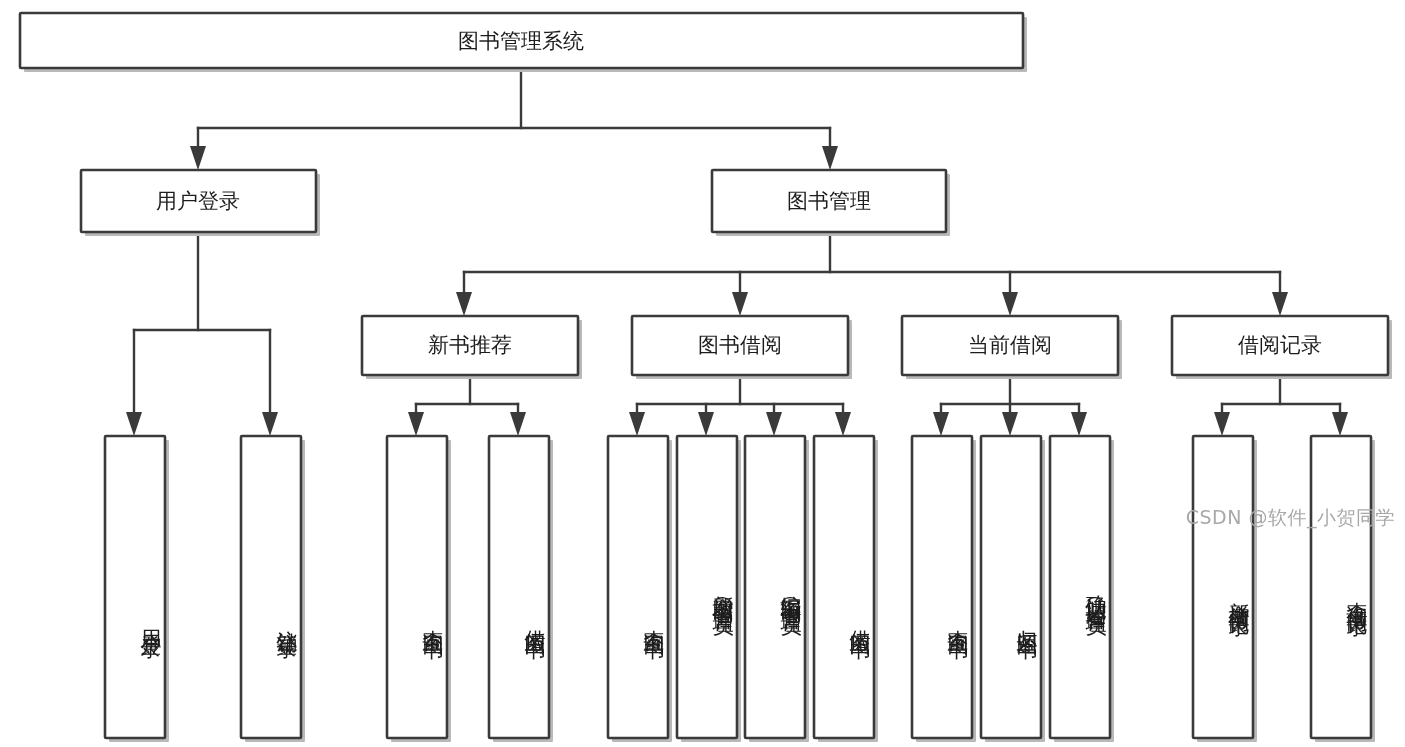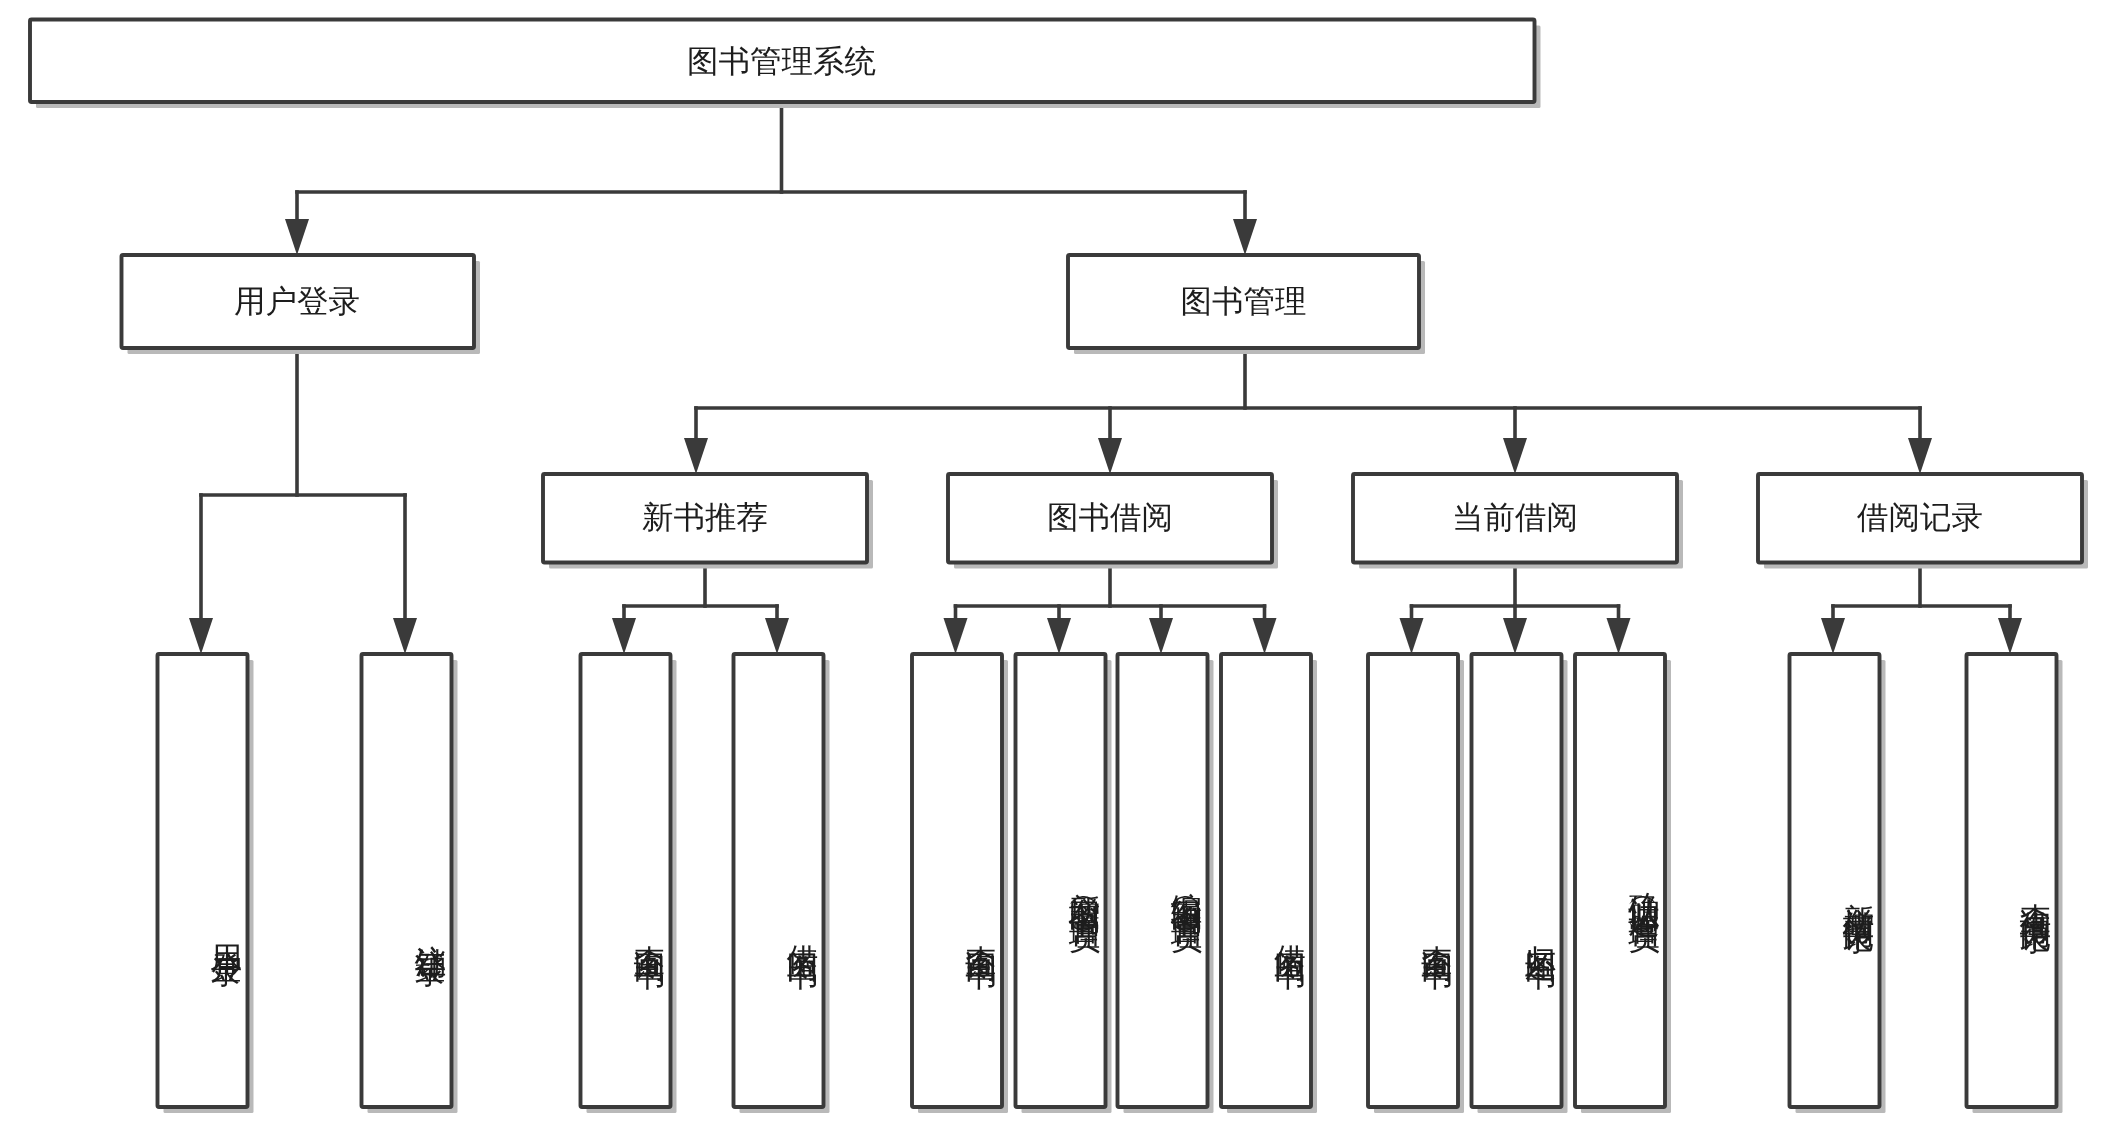--- a/index.html
+++ b/index.html
@@ -245,13 +245,14 @@
   <div class="vtext-wrap" style="left:608px;top:500px;width:60px;height:238px;">查询图书</div>
   <div class="vtext-wrap" style="left:677px;top:444px;width:60px;height:294px;">新增图书（管理员）</div>
   <div class="vtext-wrap" style="left:745px;top:444px;width:60px;height:294px;">编辑图书（管理员）</div>
   <div class="vtext-wrap" style="left:814px;top:500px;width:60px;height:238px;">借阅图书</div>
   <div class="vtext-wrap" style="left:912px;top:500px;width:60px;height:238px;">查询图书</div>
   <div class="vtext-wrap" style="left:981px;top:500px;width:60px;height:238px;">归还图书</div>
   <div class="vtext-wrap" style="left:1050px;top:444px;width:60px;height:294px;">确认归还（管理员）</div>
   <div class="vtext-wrap" style="left:1193px;top:450px;width:60px;height:288px;">新增借阅记录</div>
   <div class="vtext-wrap" style="left:1311px;top:450px;width:60px;height:288px;">查询借阅记录</div>
 
+  <div class="watermark">CSDN @软件_小贺同学</div>
 </div>
 
 </body></html>

